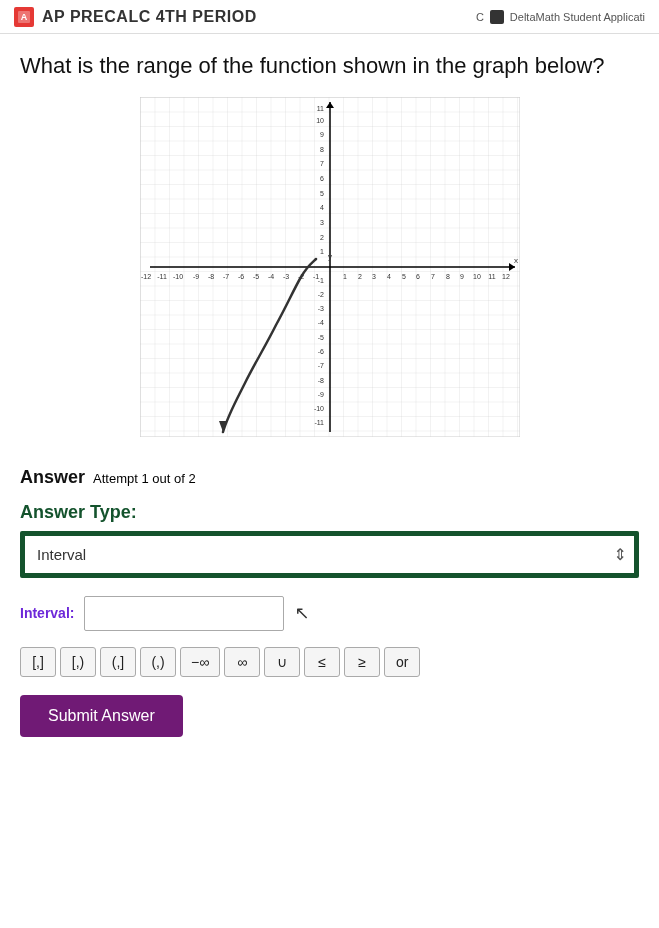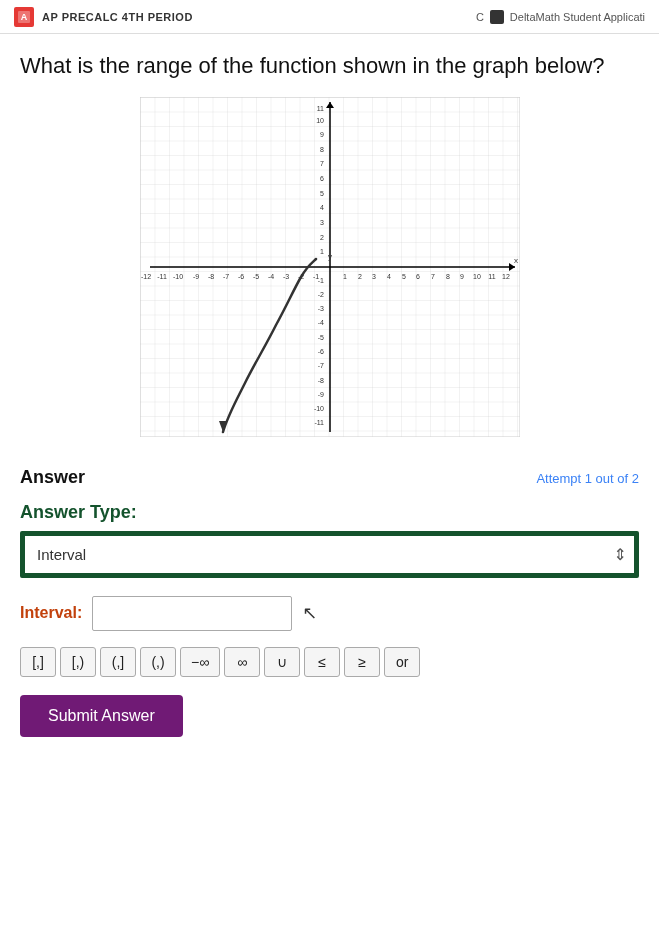--- a/index.html
+++ b/index.html
@@ -29,21 +29,21 @@
     .top-bar-icon {
       width: 20px;
       height: 20px;
       background: #e53935;
       display: flex;
       align-items: center;
       justify-content: center;
       border-radius: 2px;
     }
     .top-bar-title {
-      font-size: 11px;
+      font-size: 16px;
       font-weight: bold;
       color: #333;
       letter-spacing: 0.5px;
     }
     .top-bar-right {
       display: flex;
       align-items: center;
       gap: 6px;
       font-size: 11px;
       color: #555;
@@ -82,32 +82,31 @@
     
     .answer-section {
       padding: 10px 0 0 0;
     }
 
     .answer-header {
       display: flex;
       align-items: baseline;
       gap: 8px;
       margin-bottom: 14px;
-      justify-content: space-between;
     }
 
     .answer-label {
       font-size: 18px;
       font-weight: bold;
       color: #111;
     }
 
     .attempt-text {
       font-size: 13px;
-      color: #3b82f6;
+      color: #000000;
     }
 
     .answer-type-label {
       font-size: 18px;
       font-weight: bold;
       color: #14532d;
       margin-bottom: 8px;
     }
 
     .select-wrapper {
@@ -138,23 +137,23 @@
     }
 
     .interval-row {
       display: flex;
       align-items: center;
       gap: 10px;
       margin-bottom: 16px;
     }
 
     .interval-label {
-      font-size: 16px;
+      font-size: 14px;
       font-weight: bold;
-      color: #c2410c;
+      color: #6d28d9;
     }
 
     .interval-input {
       border: 1px solid #aaa;
       border-radius: 2px;
       padding: 8px 10px;
       font-size: 15px;
       width: 200px;
       outline: none;
     }

